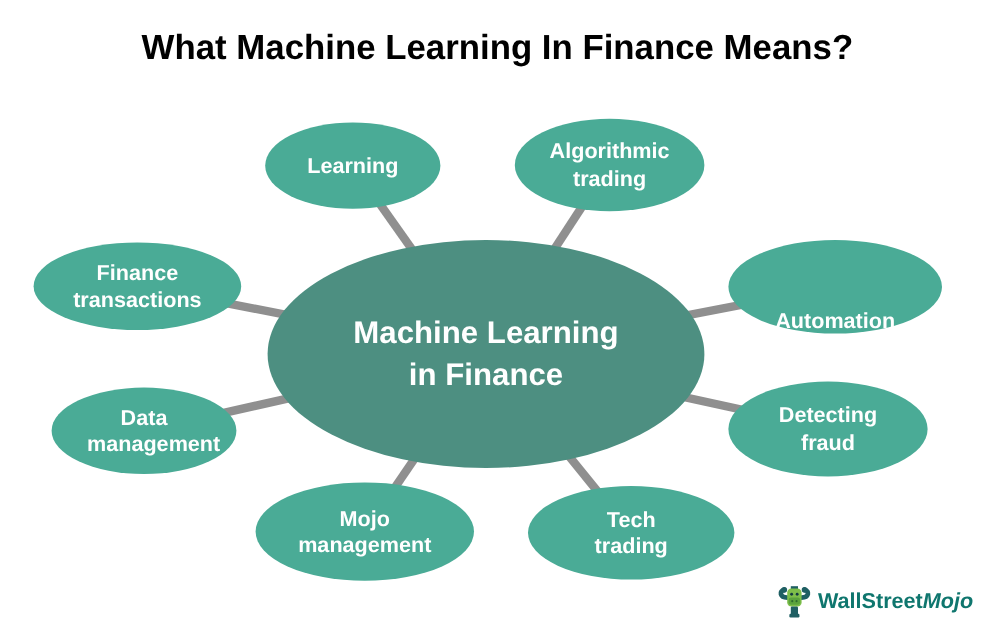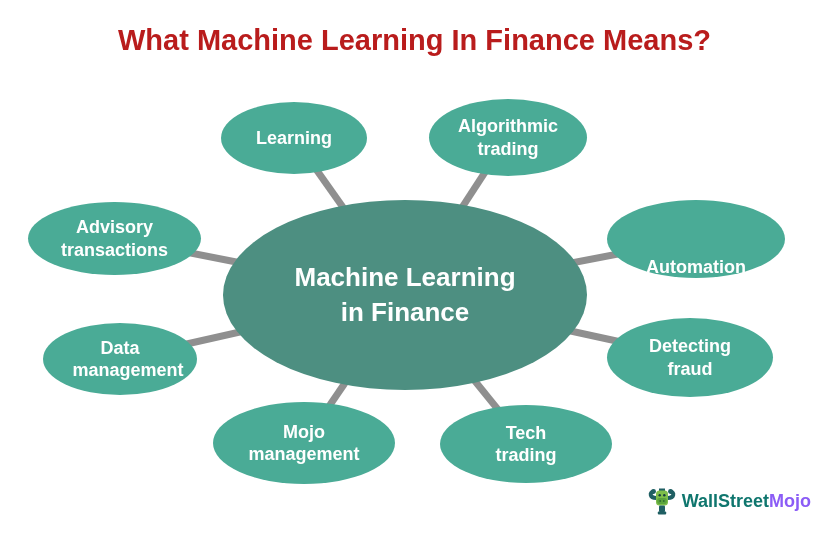--- a/index.html
+++ b/index.html
@@ -10,21 +10,21 @@
     font-family:"Liberation Sans", sans-serif;
     overflow:hidden;
   }
   .title{
     position:absolute;
     left:0;top:24px;width:829px;
     text-align:center;
     font-size:29px;
     font-weight:bold;
     letter-spacing:0px;
-    color:#b91c1c;
+    color:#000000;
     margin:0;
   }
   svg.connectors{position:absolute;left:0;top:0;}
   .node{
     position:absolute;
     border-radius:50%;
     display:flex;
     align-items:center;
     justify-content:center;
     text-align:center;
@@ -59,21 +59,21 @@
     display:flex;
     align-items:center;
     gap:4px;
   }
   .logo-text{
     font-size:18px;
     font-weight:bold;
     white-space:nowrap;
   }
   .brand-primary{color:#0f766e;}
-  .brand-secondary{color:#8b5cf6;}
+  .brand-secondary{color:#0f766e;font-style:italic;}
 </style>
 </head>
 <body>
 
 <div class="canvas">
 
   <h1 class="title">What Machine Learning In Finance Means?</h1>
 
   <svg class="connectors" width="829" height="534" viewBox="0 0 829 534">
     <g stroke="#8f8f8f" stroke-width="7">
@@ -114,21 +114,21 @@
 
   <div class="node sat n-risk">
     <span>Mojo management</span>
   </div>
 
   <div class="node sat n-data">
     <span>Data management</span>
   </div>
 
   <div class="node sat n-secured">
-    <span>Advisory transactions</span>
+    <span>Finance transactions</span>
   </div>
 
   <div class="logo">
     <svg width="32" height="32" viewBox="0 0 32 32">
       <path d="M10,13 C4,13 3,7.5 7.5,6.5" stroke="#1f5f63" stroke-width="4" fill="none" stroke-linecap="round"></path>
       <path d="M22,13 C28,13 29,7.5 24.5,6.5" stroke="#1f5f63" stroke-width="4" fill="none" stroke-linecap="round"></path>
       <circle cx="7.5" cy="6.5" r="2.4" fill="#1f5f63"></circle>
       <circle cx="24.5" cy="6.5" r="2.4" fill="#1f5f63"></circle>
       <rect x="13" y="3.5" width="6" height="4" fill="#1f5f63"></rect>
       <rect x="10" y="5.5" width="12" height="15" rx="3.5" fill="#7dbe4a"></rect>

